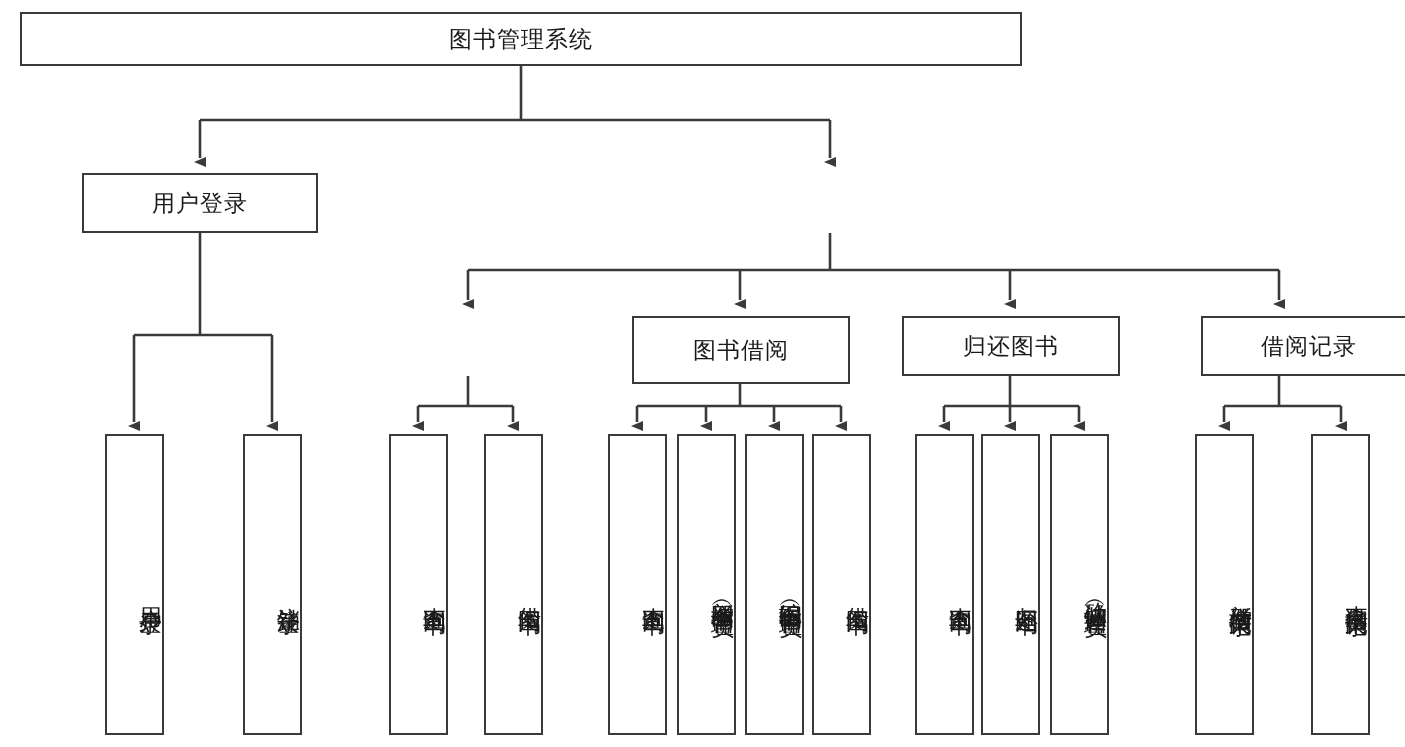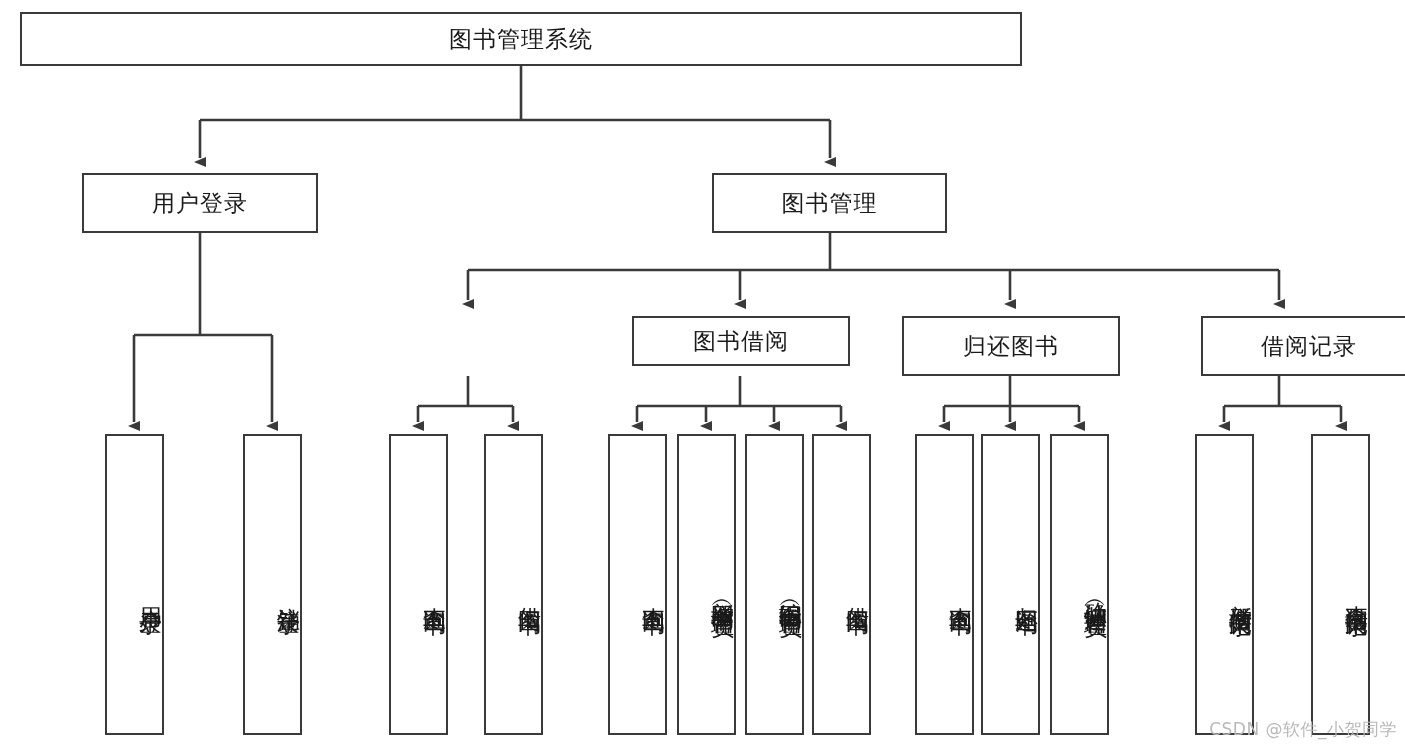--- a/index.html
+++ b/index.html
@@ -121,25 +121,22 @@
     </g>
   </svg>
 
   <div class="node horiz" style="left:20px; top:12px; width:1002px; height:54px;">
     <span>图书管理系统</span>
   </div>
 
   <div class="node horiz" style="left:82px; top:173px; width:236px; height:60px;">
     <span>用户登录</span>
   </div>
-  <div class="node horiz" style="left:712px; top:173px; width:235px; height:60px;">
-    <span>图书管理</span>
-  </div>
 
-  <div class="node horiz" style="left:632px; top:316px; width:218px; height:50px;">
+  <div class="node horiz" style="left:632px; top:316px; width:218px; height:68px;">
     <span>图书借阅</span>
   </div>
   <div class="node horiz" style="left:902px; top:316px; width:218px; height:60px;">
     <span>归还图书</span>
   </div>
   <div class="node horiz" style="left:1172px; top:316px; width:216px; height:60px;margin-left:29px;">
     <span>借阅记录</span>
   </div>
 
   <div class="node vert" style="left:105px; top:434px; width:59px; height:301px;">
@@ -179,14 +176,13 @@
     <span>确认归还（管理员）</span>
   </div>
 
   <div class="node vert" style="left:1195px; top:434px; width:59px; height:301px;">
     <span>新增借阅记录</span>
   </div>
   <div class="node vert" style="left:1311px; top:434px; width:59px; height:301px;">
     <span>查询借阅记录</span>
   </div>
 
-  <div id="watermark">CSDN @软件_小贺同学</div>
 </div>
 
 </body></html>

